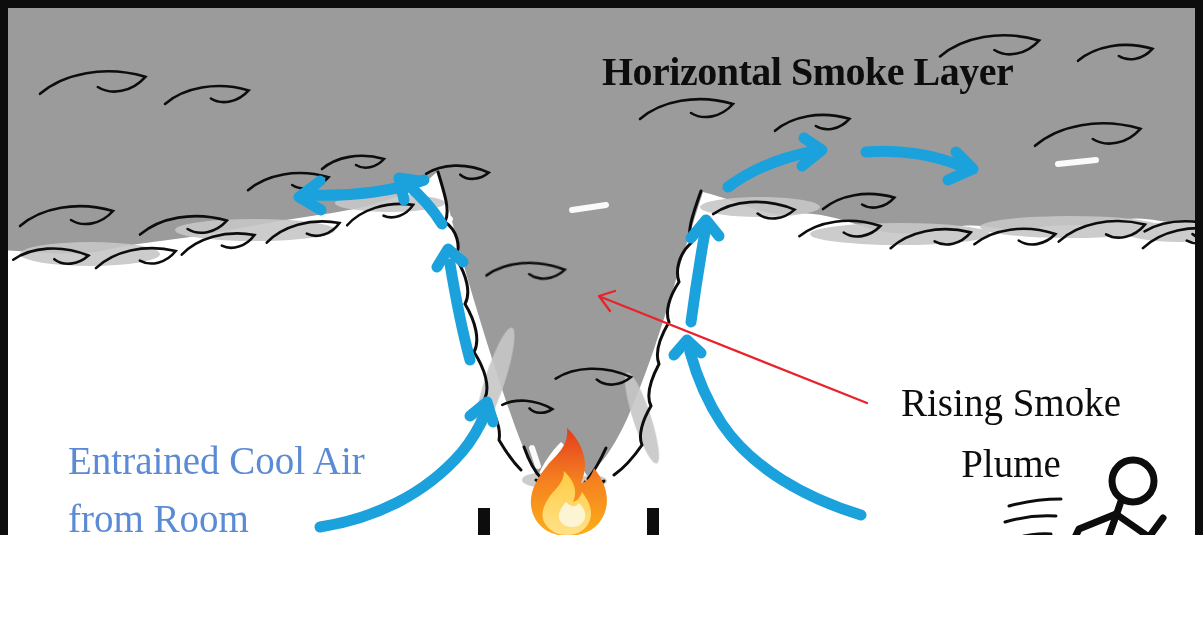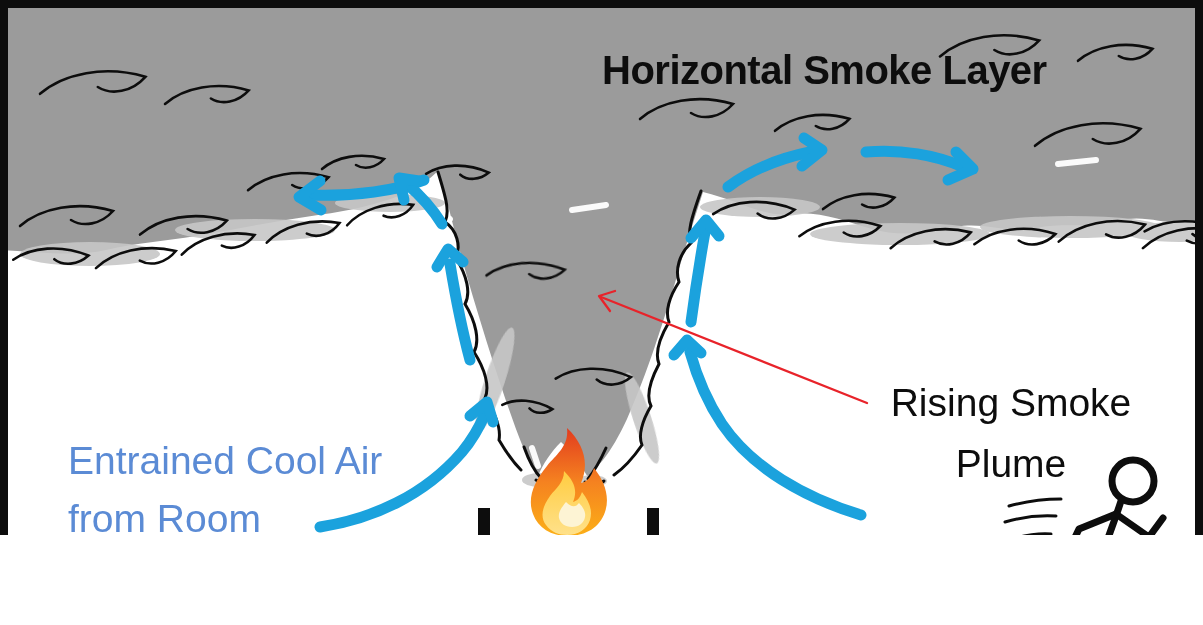--- a/index.html
+++ b/index.html
@@ -1,18 +1,18 @@
 <!DOCTYPE html>
 <html style="--smoke-gray: #9b9b9b; --smoke-light: #c7c7c7; --ink-black: #0d0d0d; --arrow-blue: #1ba2dd; --label-blue: #5b8bd5; --pointer-red: #e8232a; --flame-red: #e23b1e; --flame-orange: #f58220; --flame-amber: #fcaf17; --flame-yellow: #ffcc40; --flame-yellow-light: #ffe18a; --flame-core: #fdf4d4; --background: #ffffff;"><head>
 <meta charset="utf-8">
 <style>
   html,body{margin:0;padding:0;background:#fff;}
   .stage{
     position:relative;width:1203px;height:535px;background:#ffffff;
-    font-family:Liberation Sans, sans-serif;overflow:hidden;
+    font-family:Liberation Serif, serif;overflow:hidden;
   }
   .stage svg{position:absolute;left:0;top:0;}
   .lbl{position:absolute;white-space:nowrap;color:var(--ink-black);}
   .title{left:602px;top:48px;font-size:40px;font-weight:700;letter-spacing:-0.5px;}
   .rising{left:858px;top:372px;width:306px;text-align:center;font-size:39px;line-height:61px;}
   .entrained{left:68px;top:432px;font-size:39px;line-height:58px;color:var(--label-blue);}
 
   
   .smoke-fill{fill:var(--smoke-gray);}
   .fringe{fill:var(--smoke-light);}

